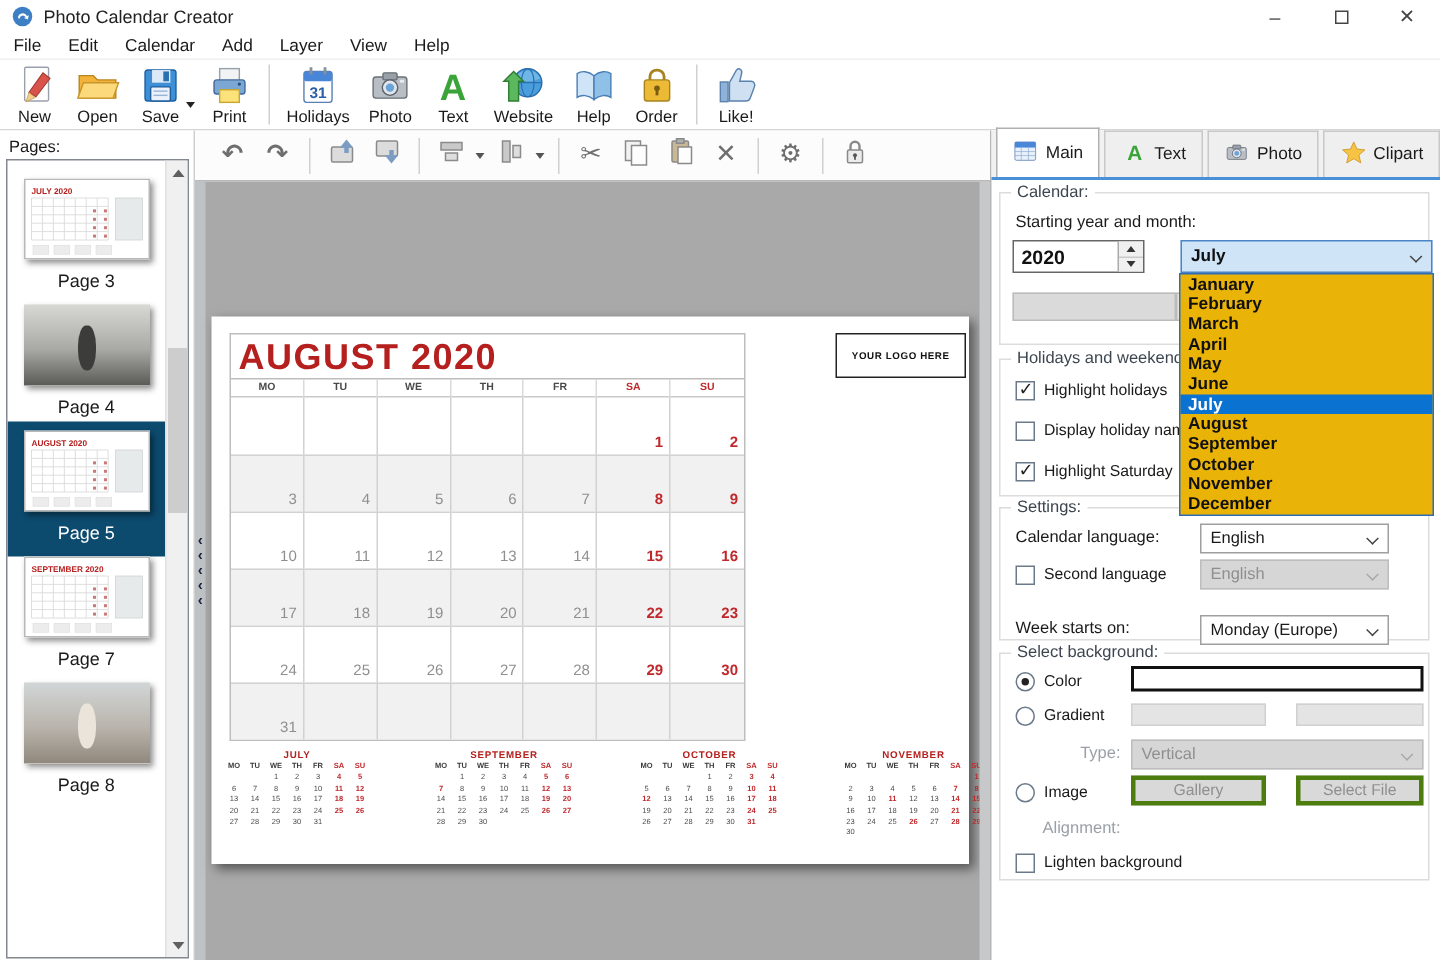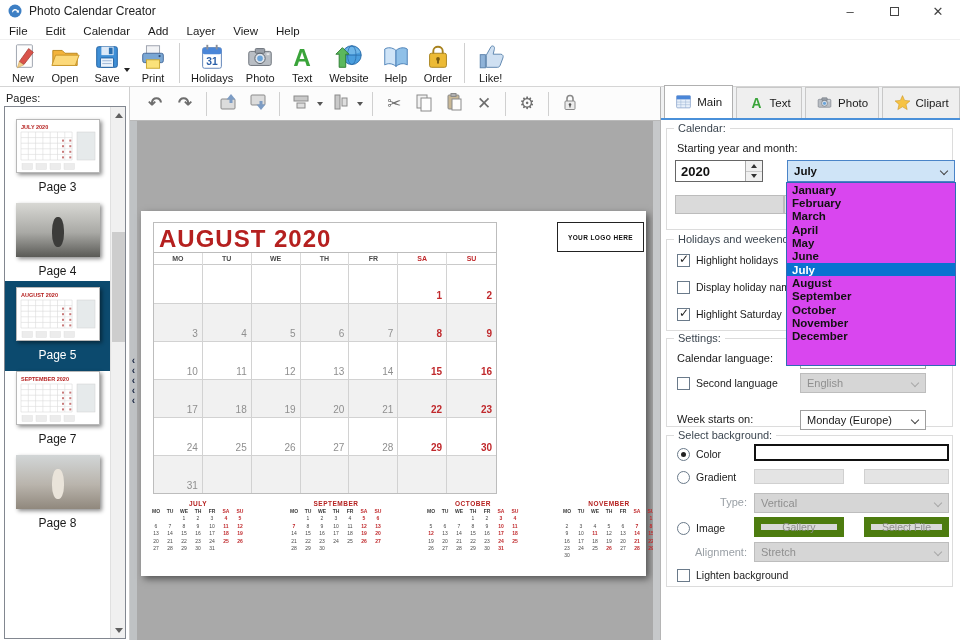--- a/index.html
+++ b/index.html
@@ -99,21 +99,21 @@
   .spin span{flex:1;background:#f0f0f0;display:flex;align-items:center;justify-content:center;}
   .spin span:first-child{border-bottom:1px solid #c9c9c9;}
   .sp-u{width:0;height:0;border-left:3px solid transparent;border-right:3px solid transparent;border-bottom:4px solid #333;}
   .sp-d{width:0;height:0;border-left:3px solid transparent;border-right:3px solid transparent;border-top:4px solid #333;}
   .month-combo{position:absolute;left:120px;top:31px;width:168px;height:22px;background:#cfe4f7;border:1px solid #4a84c8;display:flex;align-items:center;font-size:11.5px;font-weight:bold;color:#111;padding-left:6px;}
   .chev{position:absolute;right:7px;top:7px;width:6px;height:6px;border-right:1.5px solid #444;border-bottom:1.5px solid #444;transform:rotate(45deg);}
   .chev.dis{border-color:#a8a8a8;}
   .date-field{position:absolute;left:8px;top:66px;width:109px;height:19px;background:#dadada;border:1px solid #bcbcbc;}
   .date-btn{position:absolute;left:117px;top:66px;width:21px;height:19px;background:#e6e6e6;border:1px solid #bcbcbc;display:flex;align-items:center;justify-content:center;}
 
-  .dropdown{position:absolute;left:125px;top:95px;width:170px;height:184px;background:#d946ef;border:1px solid #2f6cb5;z-index:50;display:flex;flex-direction:column;}
+  .dropdown{position:absolute;left:125px;top:95px;width:170px;height:162px;background:#eab308;border:1px solid #2f6cb5;z-index:50;display:flex;flex-direction:column;}
   .dd-item{height:13.33px;display:flex;align-items:center;padding-left:5px;font-size:11.5px;font-weight:bold;color:#111;}
   .dd-item.sel{background:#0a72d0;color:#fff;}
 
   .chk-row{position:absolute;left:10px;display:flex;align-items:center;height:16px;}
   .chk{width:13px;height:13px;border:1px solid #6a7a8a;background:#fff;position:relative;flex:none;}
   .chk .mark{position:absolute;left:1px;top:-3px;font-size:12px;font-weight:bold;color:#222;display:none;}
   .chk.on .mark{display:block;}
   .chk-lab{font-size:10.5px;color:#1a1a1a;margin-left:6px;white-space:nowrap;}
   .radio{width:13px;height:13px;border:1px solid #6a7a8a;border-radius:50%;background:#fff;position:relative;flex:none;}
   .radio.on:after{content:"";position:absolute;left:3px;top:3px;width:5px;height:5px;border-radius:50%;background:#222;}
@@ -121,21 +121,21 @@
   .combo{position:absolute;height:20px;background:#fff;border:1px solid #9f9f9f;font-size:11px;color:#1a1a1a;display:flex;align-items:center;padding-left:6px;}
   .combo .chev{top:6px;}
   .combo.dis{background:#d6d6d6;border-color:#bdbdbd;color:#8f8f8f;}
   .g-set .combo{left:133px;width:126px;}
   .row1{top:10px;} .row2{top:34px;} .row3{top:58px;margin-top:13px;}
 
   .g-bg .swatch{position:absolute;left:87px;top:8px;width:195px;height:17px;background:#fff;border:2px solid #111;}
   .g-bg .gsw{position:absolute;top:33px;width:90px;height:15px;background:#e4e4e4;border:1px solid #d0d0d0;}
   .g-bg .gsw.a{left:87px;} .g-bg .gsw.b{left:197px;width:85px;}
   .rlab{position:absolute;width:72px;text-align:right;left:8px;}
-  .dbtn{position:absolute;top:81px;height:20px;background:#d9d9d9;border:7px solid #4d7c0f;font-size:10.5px;color:#8f8f8f;display:flex;align-items:center;justify-content:center;}
+  .dbtn{position:absolute;top:81px;height:20px;background:#d9d9d9;border:3px solid #4d7c0f;font-size:10.5px;color:#8f8f8f;display:flex;align-items:center;justify-content:center;}
   .dbtn.a{left:87px;width:90px;} .dbtn.b{left:197px;width:85px;}
   .g-bg .combo{left:87px;width:195px;}
 </style>
 </head>
 <body>
 
 <div id="app">
 
   <div class="titlebar">
     <span class="app-icon">
@@ -902,24 +902,20 @@
         <span>Vertical</span>
           <i class="chev dis"></i>
       </div>
       <div class="chk-row" style="top:84px;">
         <div class="radio"></div>
         <span class="chk-lab">Image</span>
       </div>
       <div class="dbtn a">Gallery</div>
       <div class="dbtn b">Select File</div>
       <div class="lbl dis rlab" style="top:110px;">Alignment:</div>
-      <div class="combo dis" style="top:106px;">
-        <span>Stretch</span>
-          <i class="chev dis"></i>
-      </div>
       <div class="chk-row" style="top:131px;">
         <div class="chk"></div>
         <span class="chk-lab">Lighten background</span>
       </div>
     </div>
 
     <div class="dropdown" id="month-dd">
         <div class="dd-item">January</div>
         <div class="dd-item">February</div>
         <div class="dd-item">March</div>

